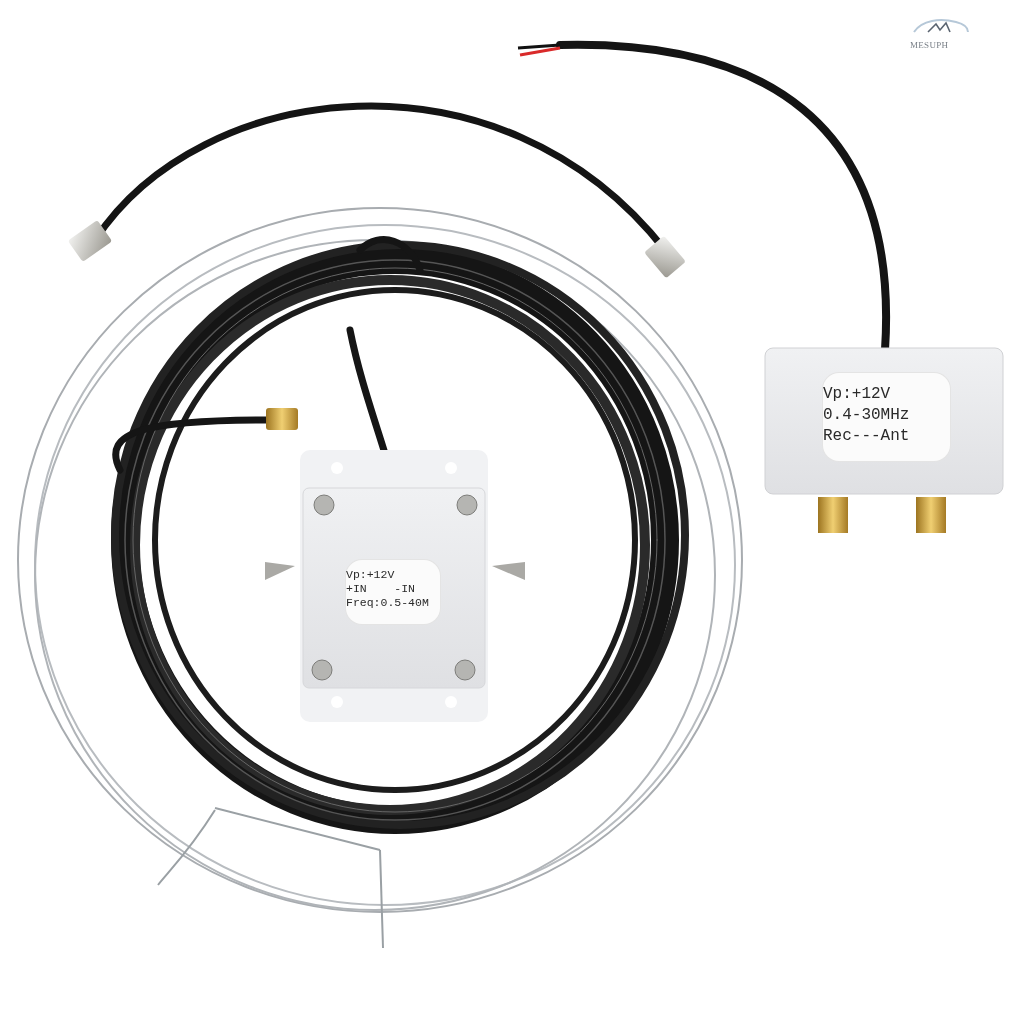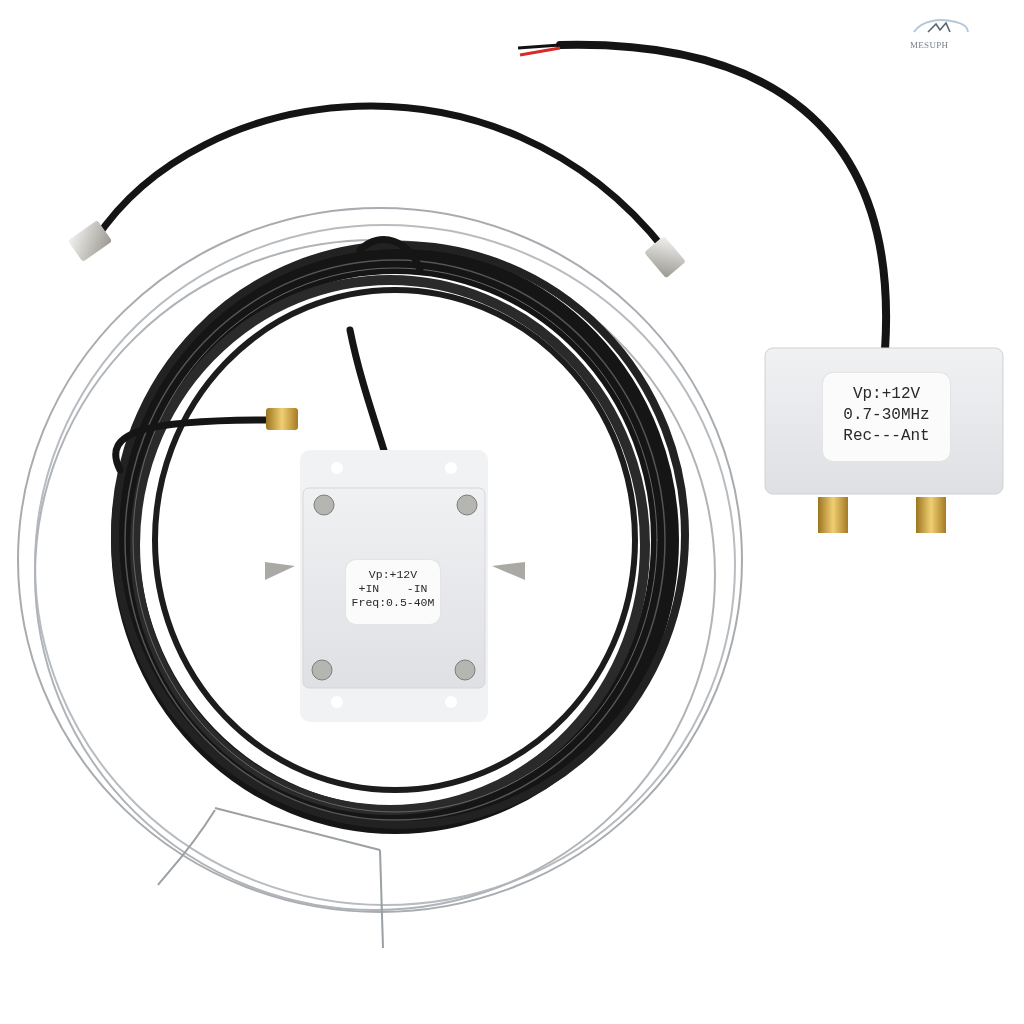--- a/index.html
+++ b/index.html
@@ -1,18 +1,18 @@
 <!DOCTYPE html>
 <html><head>
   <meta charset="utf-8">
   <style>
     html, body { margin:0; padding:0; background:#ffffff; }
     body { width:1024px; height:1024px; position:relative; overflow:hidden; font-family:"Liberation Serif", serif; }
     .scene { position:absolute; left:0; top:0; width:1024px; height:1024px; }
-    .label-box { position:absolute; background:#fbfbfb; border-radius:10px; text-align:center; color:#2a2a2a; font-family:"Liberation Mono", "DejaVu Sans Mono", monospace; box-shadow:0 0 0 1px #e4e4e4; }
+    .label-box { position:absolute; background:#fbfbfb; border-radius:16px; text-align:left; color:#2a2a2a; font-family:"Liberation Mono", "DejaVu Sans Mono", monospace; box-shadow:0 0 0 1px #e4e4e4; }
     .label-box .ln { display:block; white-space:pre; }
     .lbl-a { left:346px; top:560px; width:94px; height:64px; font-size:11.5px; line-height:14px; padding-top:8px; box-sizing:border-box; }
     .lbl-b { left:823px; top:373px; width:127px; height:88px; font-size:16px; line-height:21px; padding-top:11px; box-sizing:border-box; }
     .watermark { position:absolute; left:910px; top:14px; width:62px; height:40px; text-align:left; }
     .watermark .wm-text { position:absolute; left:0; right:0; top:26px; font-size:9px; color:#7a8088; font-family:"Liberation Serif", serif; letter-spacing:0.3px; }
   </style>
 </head>
 <body>
 
 <svg class="scene" viewBox="0 0 1024 1024" width="1024" height="1024">
@@ -90,21 +90,21 @@
 </svg>
 
 <div class="label-box lbl-a">
   <span class="ln">Vp:+12V</span>
   <span class="ln">+IN    -IN</span>
   <span class="ln">Freq:0.5-40M</span>
 </div>
 
 <div class="label-box lbl-b">
   <span class="ln">Vp:+12V</span>
-  <span class="ln">0.7-30MHz</span>
+  <span class="ln">0.4-30MHz</span>
   <span class="ln">Rec---Ant</span>
 </div>
 
 <div class="watermark">
   <svg width="62" height="24" viewBox="0 0 62 24">
     <path d="M4 18 C 12 6, 30 4, 46 8 C 54 10, 58 14, 58 18" fill="none" stroke="#b6c8d8" stroke-width="2"></path>
     <path d="M18 18 L 26 10 L 30 16 L 36 9 L 40 18" fill="none" stroke="#5a6470" stroke-width="1.6"></path>
   </svg>
   <span class="wm-text">MESUPH</span>
 </div>

